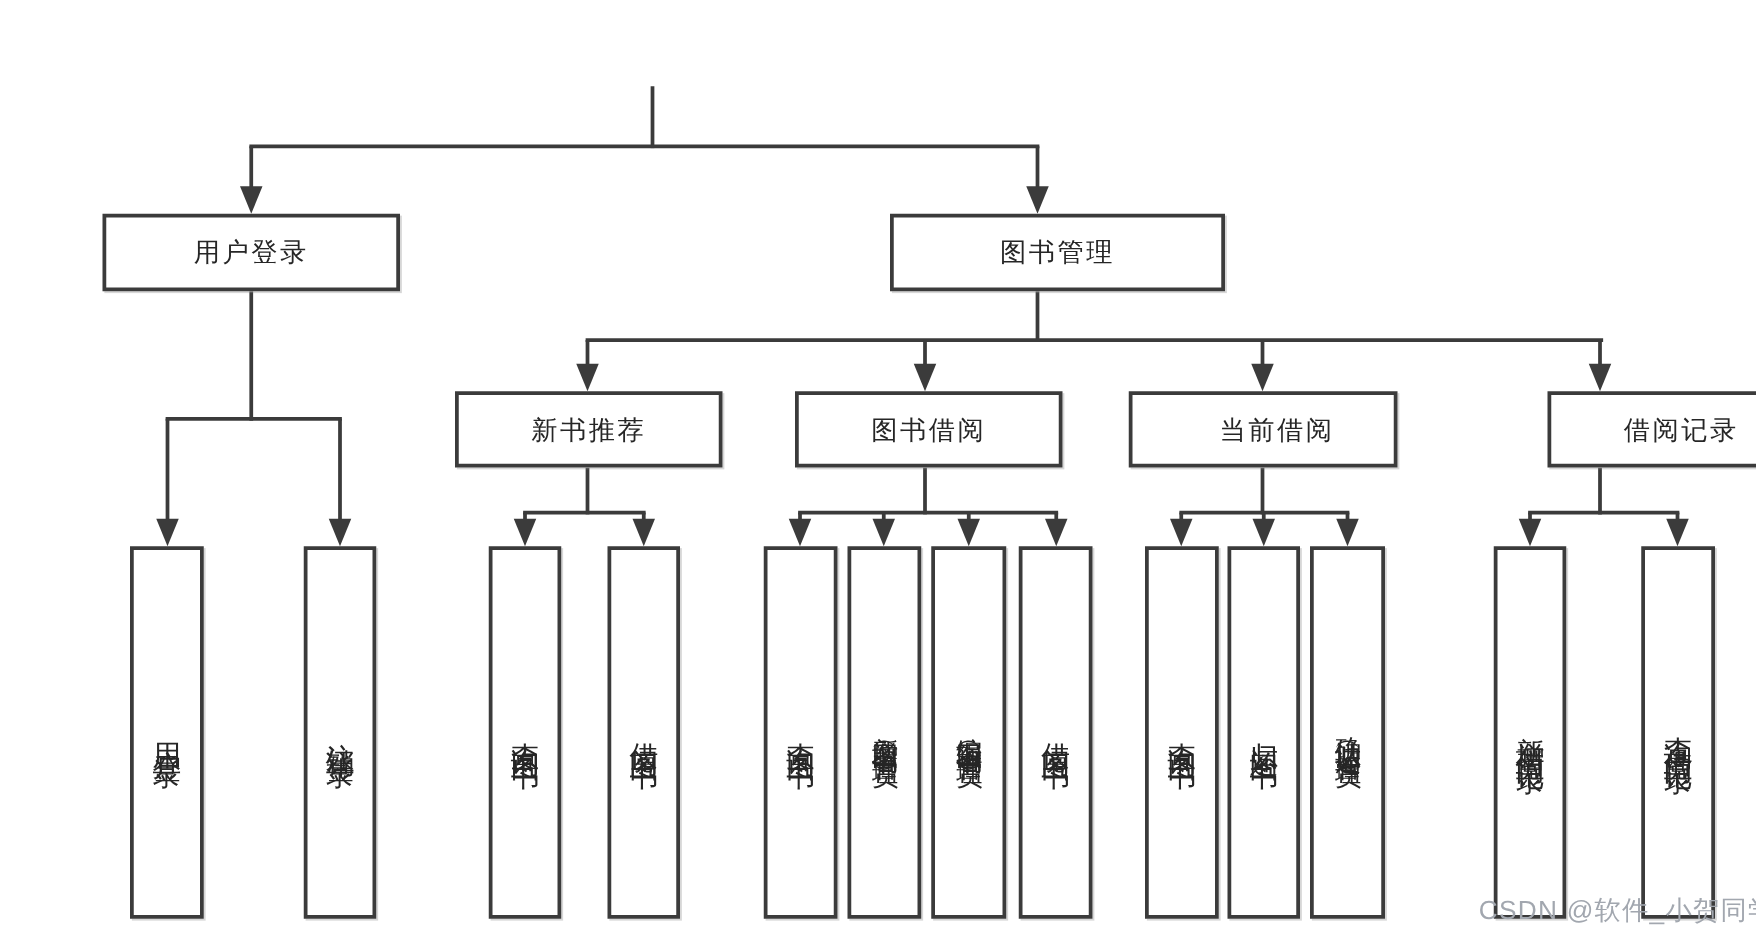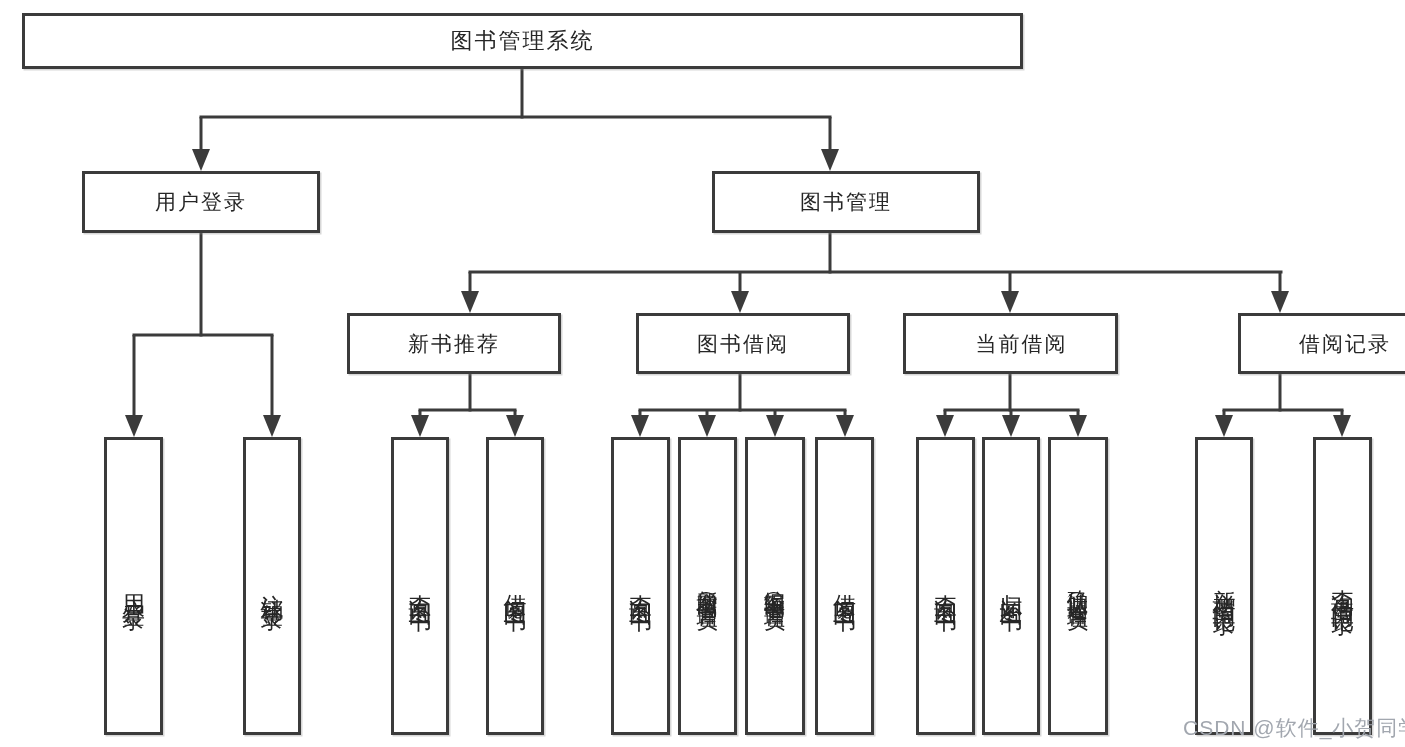--- a/index.html
+++ b/index.html
@@ -126,26 +126,25 @@
     <g>
       <line x1="1280" y1="374" x2="1280" y2="411.5"></line>
       <line x1="1222.5" y1="410" x2="1343.5" y2="410"></line>
       <line x1="1224" y1="410" x2="1224" y2="420"></line>
       <line x1="1342" y1="410" x2="1342" y2="420"></line>
       <polygon points="1215,415 1233,415 1224,437" stroke="none"></polygon>
       <polygon points="1333,415 1351,415 1342,437" stroke="none"></polygon>
     </g>
   </svg>
 
-  <div class="node hnode root-node" style="left:22px; top:13px; width:1001px; height:56px;">图书管理系统</div>
 
   <div class="node hnode" style="left:82px; top:171px; width:238px; height:62px;">用户登录</div>
   <div class="node hnode" style="left:712px; top:171px; width:268px; height:62px;">图书管理</div>
 
-  <div class="node hnode" style="left:347px; top:313px; width:214px; height:61px;">新书推荐</div>
+  <div class="node hnode" style="left:364px; top:313px; width:214px; height:61px;">新书推荐</div>
   <div class="node hnode" style="left:636px; top:313px; width:214px; height:61px;">图书借阅</div>
   <div class="node hnode" style="left:903px; top:313px; width:215px; height:61px;padding-left:22px;">当前借阅</div>
   <div class="node hnode" style="left:1238px; top:313px; width:214px; height:61px;">借阅记录</div>
 
   <div class="node vnode" style="left:104px; top:437px; width:59px; height:298px;">用户登录</div>
   <div class="node vnode" style="left:243px; top:437px; width:58px; height:298px;">注销登录</div>
 
   <div class="node vnode" style="left:391px; top:437px; width:58px; height:298px;">查询图书</div>
   <div class="node vnode" style="left:486px; top:437px; width:58px; height:298px;">借阅图书</div>
 

